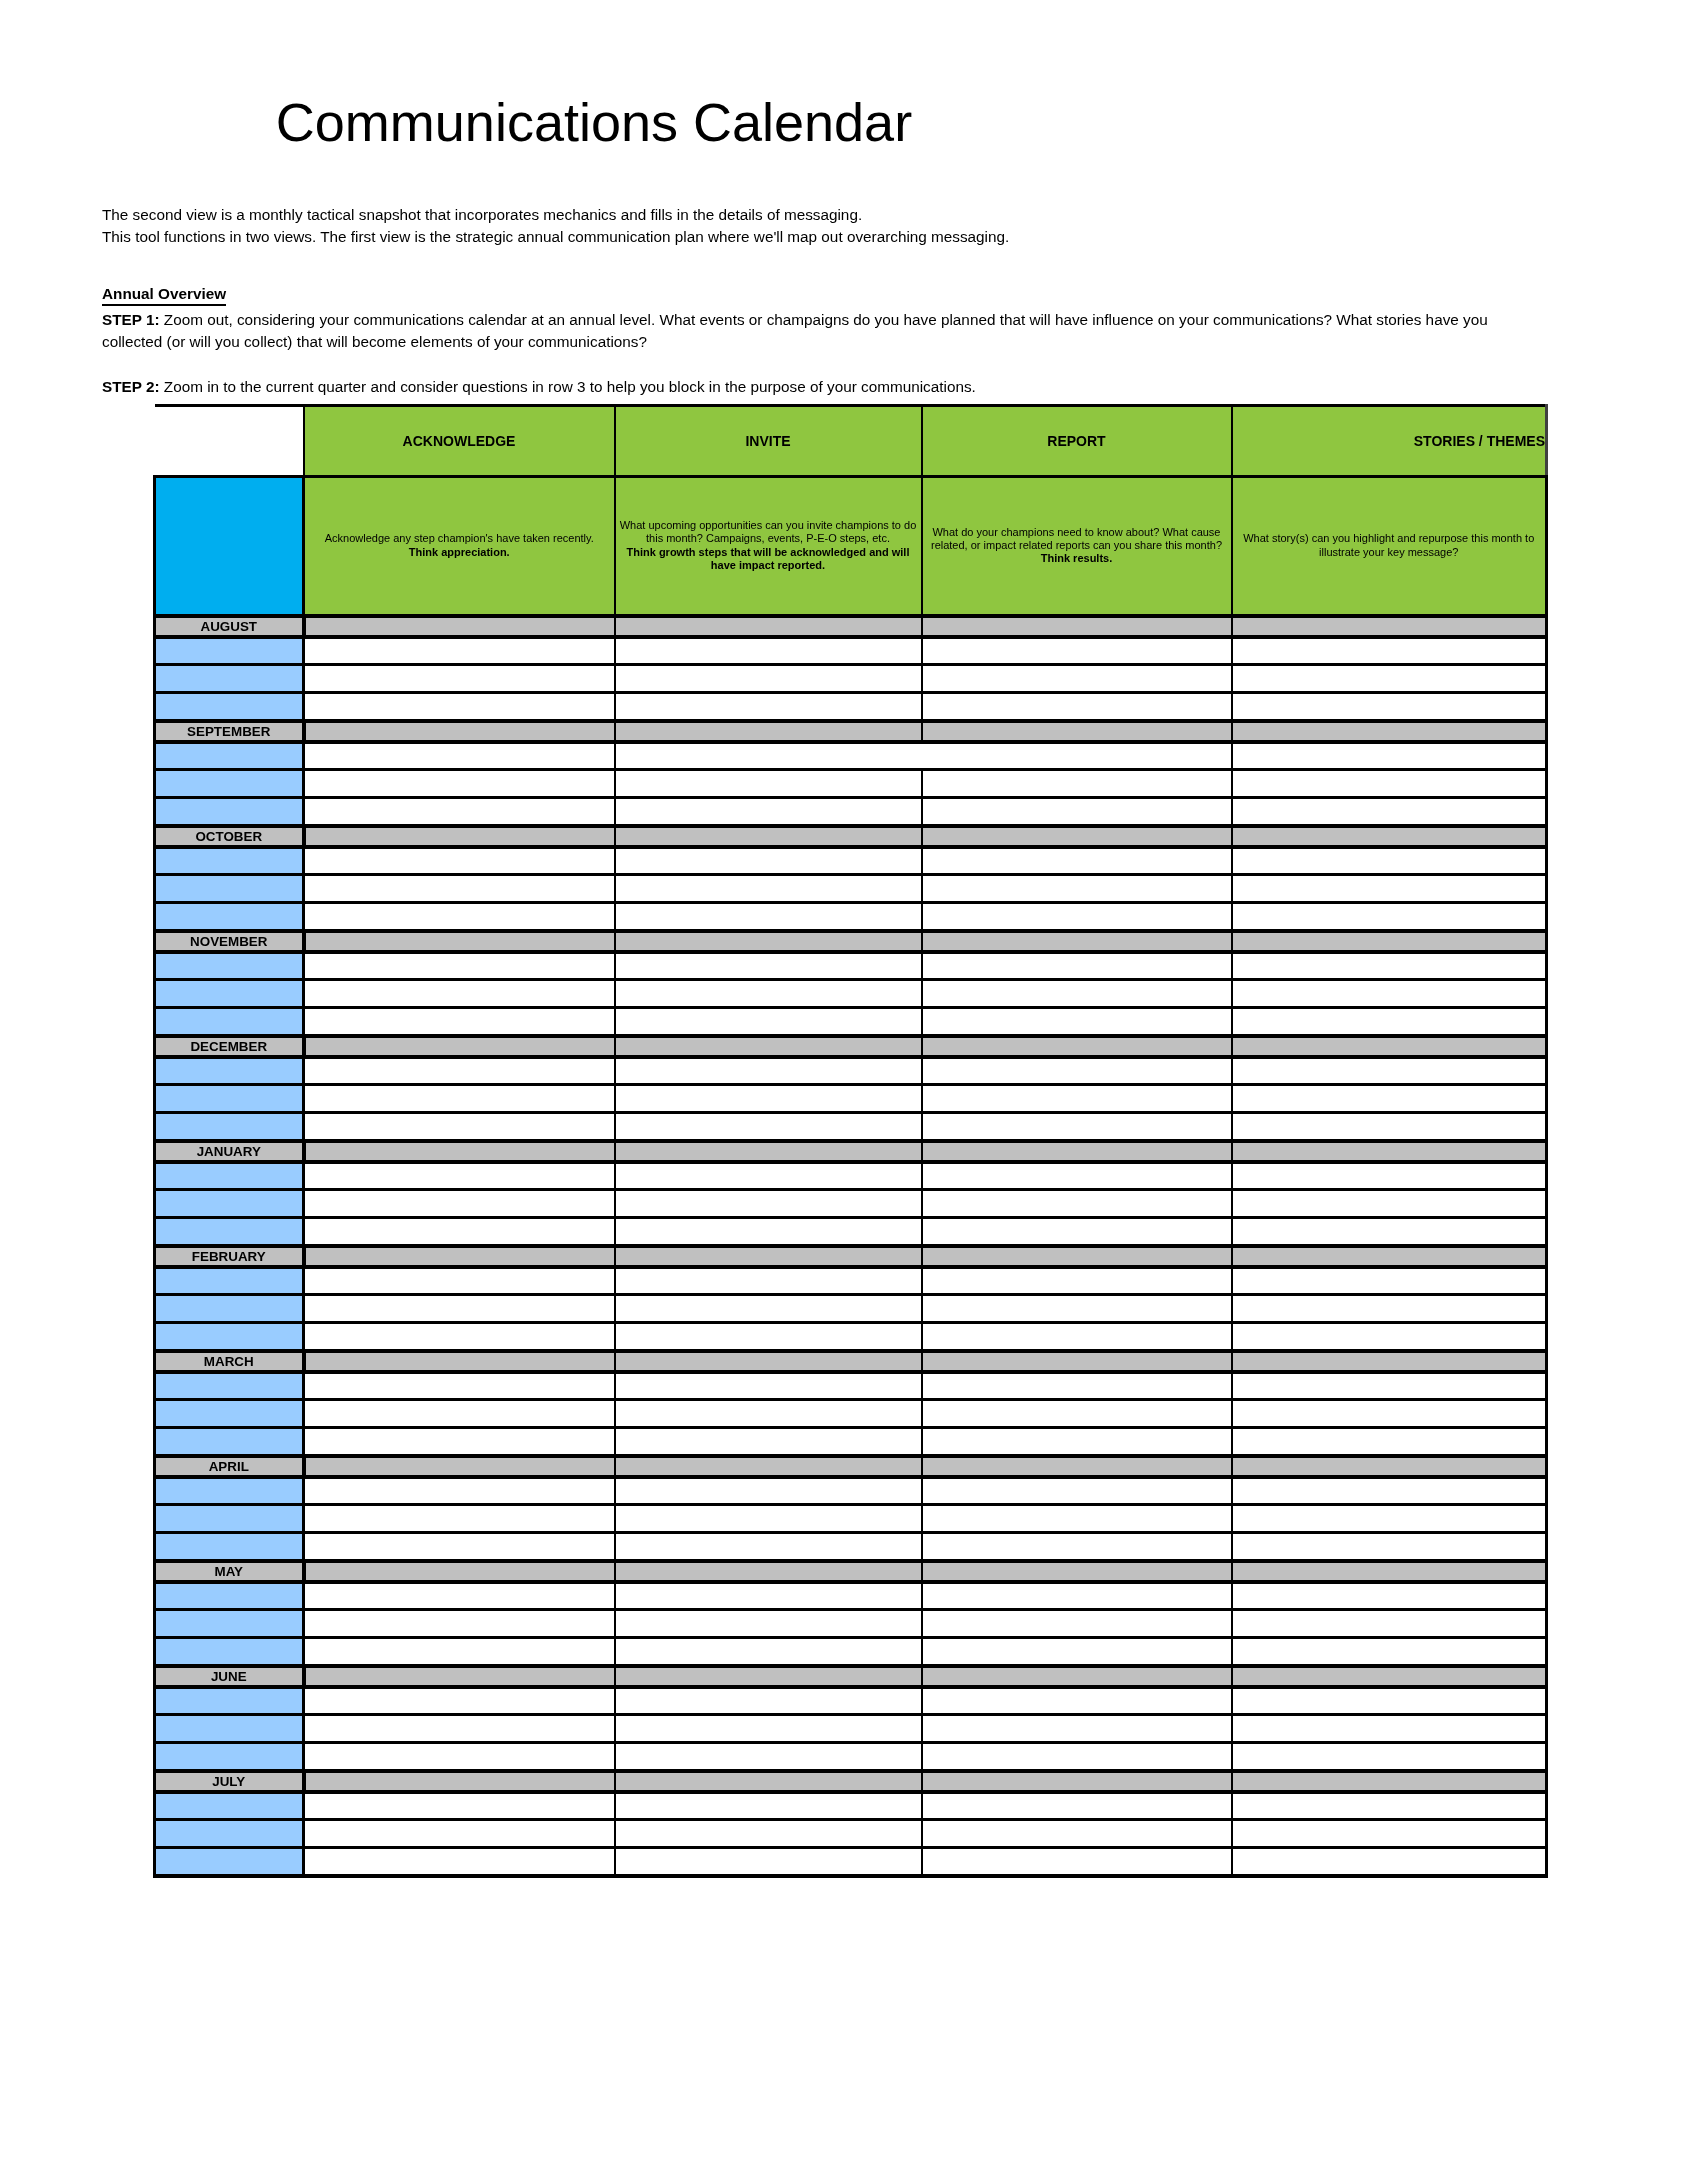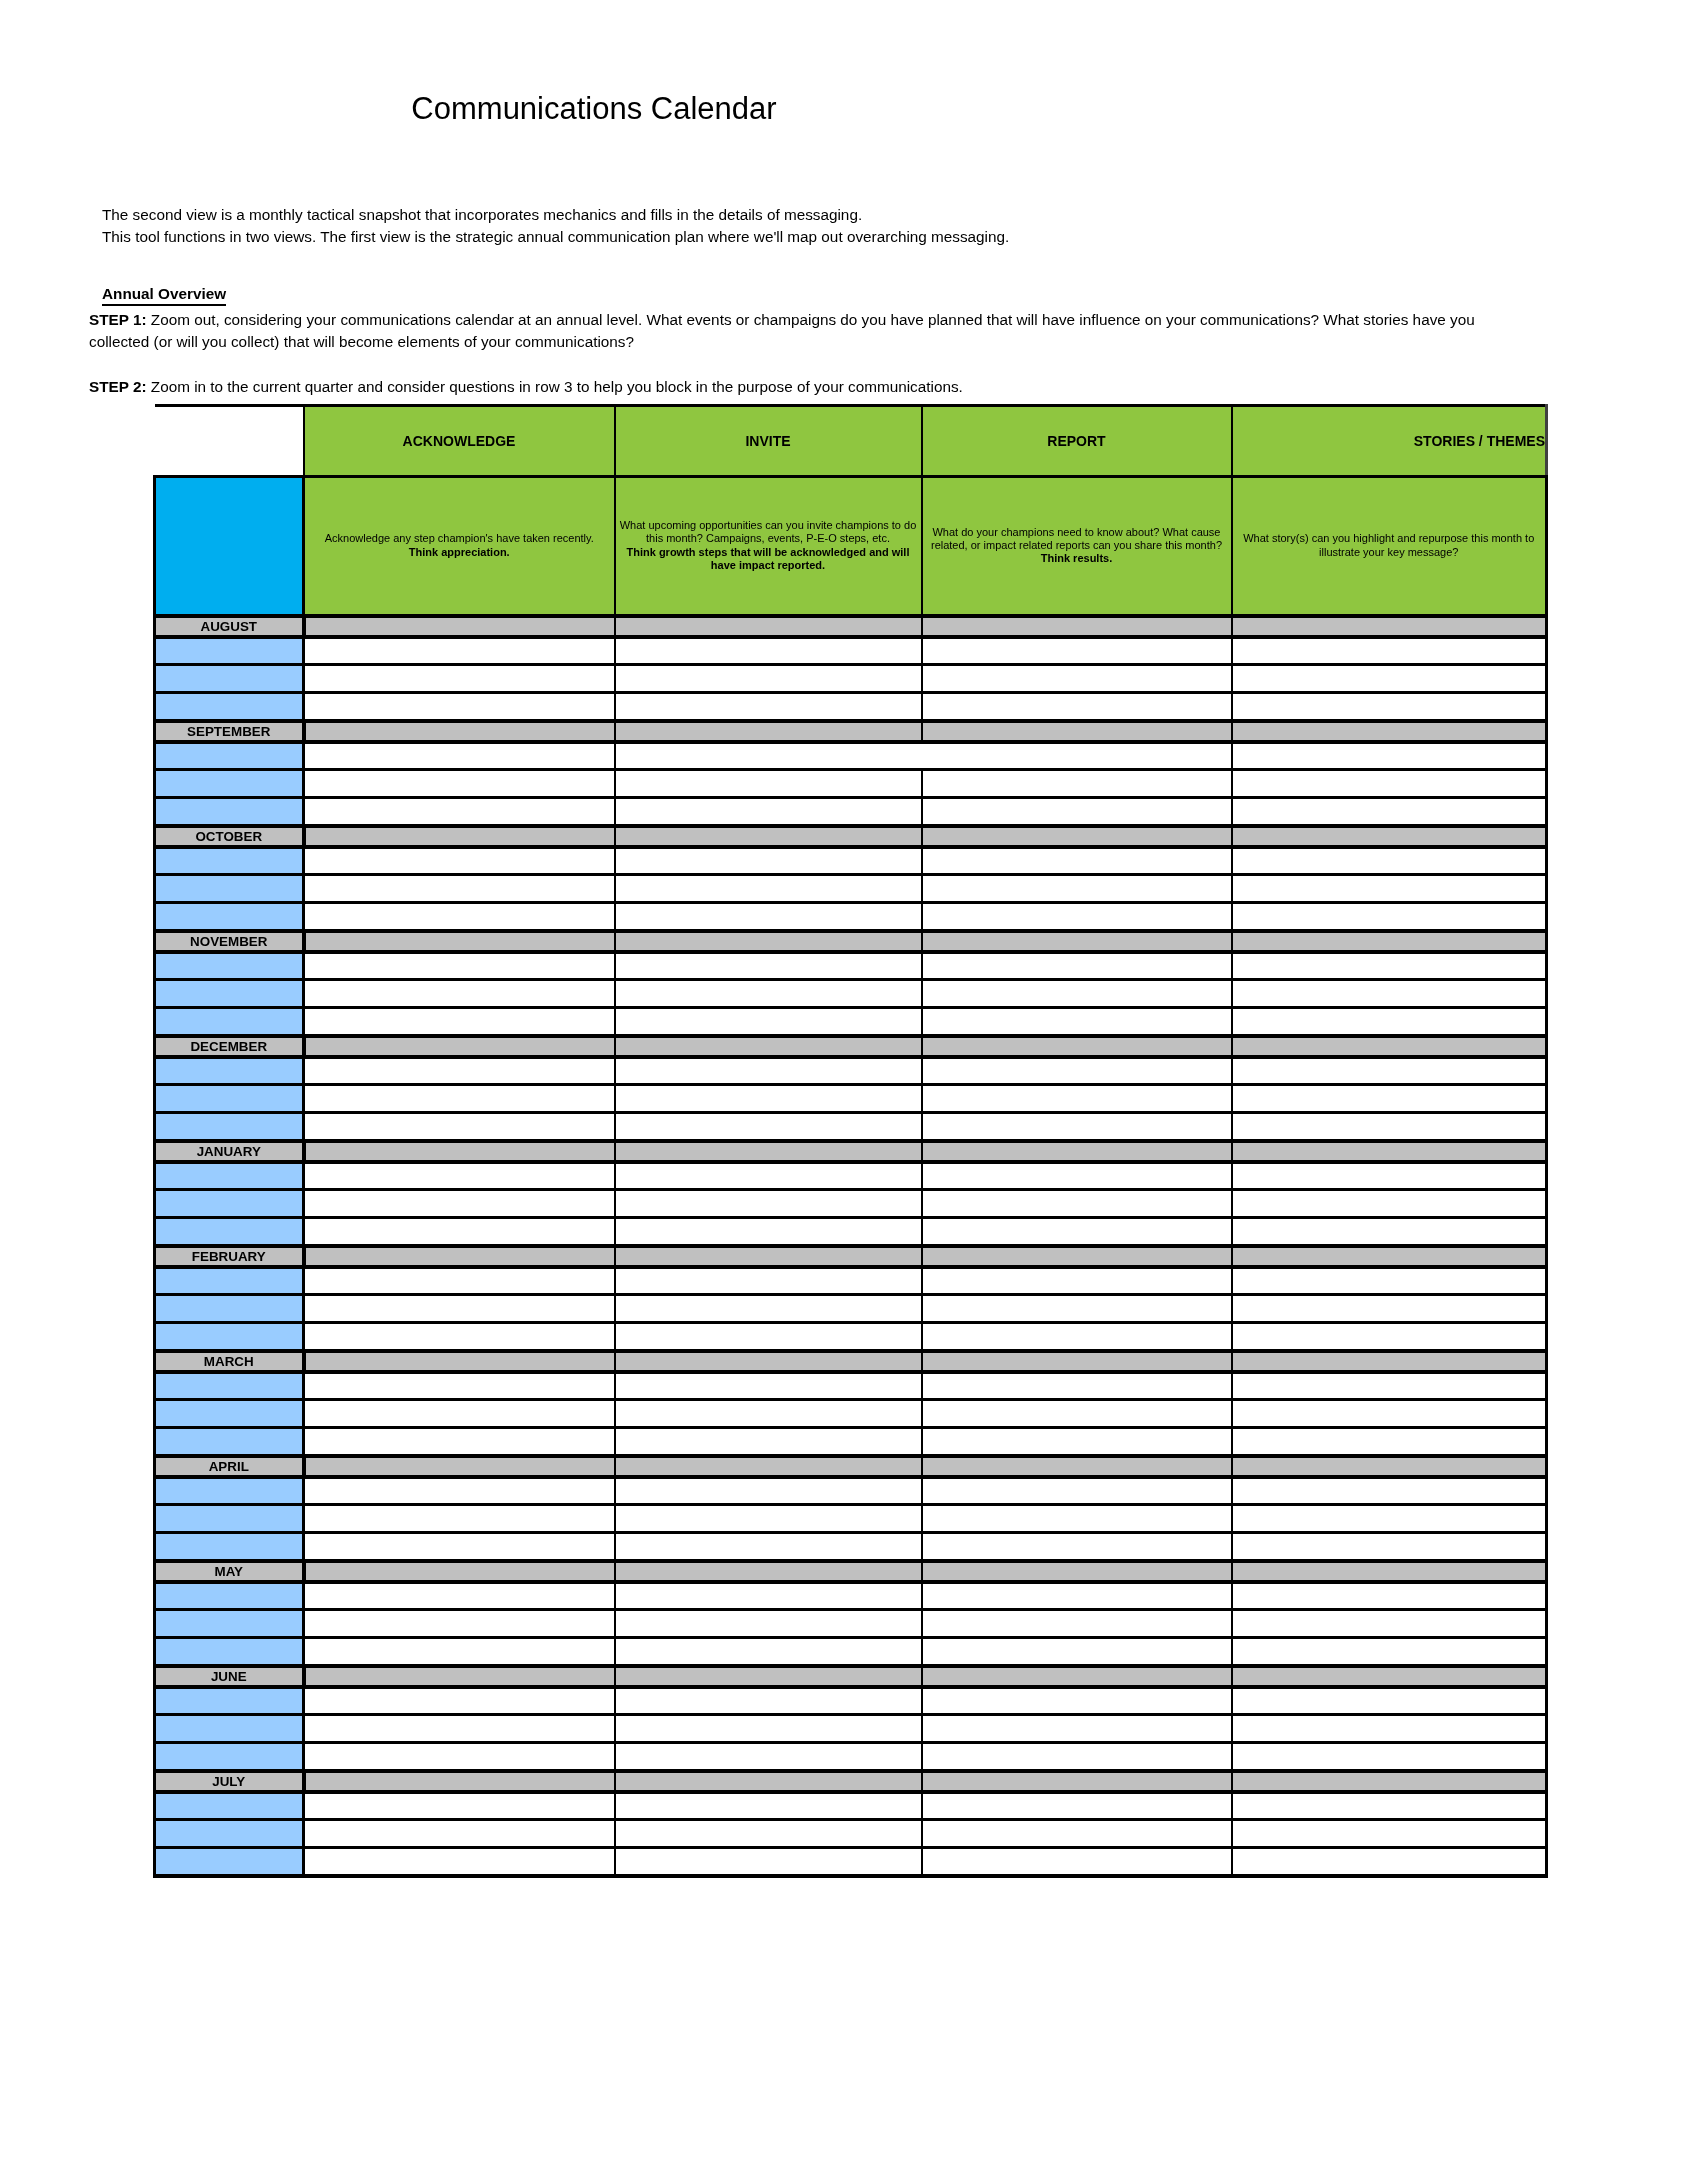--- a/index.html
+++ b/index.html
@@ -12,36 +12,36 @@
     position: relative;
     background: var(--page-white, #ffffff);
     font-family: "Liberation Sans", sans-serif;
     color: #000;
   }
   .abs { position: absolute; }
 
   .page-title {
     left: 102px; top: 91px; width: 984px;
     text-align: center;
-    font-size: 31px;
+    font-size: 54px;
     letter-spacing: 0px;
     white-space: nowrap;
   }
   .intro {
     left: 102px; top: 204px; width: 1445px;
     font-size: 15.3px; line-height: 22px;
   }
   .overview-heading {
     left: 102px; top: 285px;
     font-size: 15.3px; font-weight: bold;
     border-bottom: 2px solid #000;
     padding-bottom: 1px;
   }
   .step {
-    left: 89px; width: 1450px;
+    left: 102px; width: 1450px;
     font-size: 15.3px; line-height: 22px;
   }
   .step-1 { top: 309px; }
   .step-2 { top: 376px; }
   .step b { font-weight: bold; }
 
   .cal-wrap { left: 153px; top: 404px; width: 1600px; }
 
   table.calendar {
     border-collapse: collapse;

